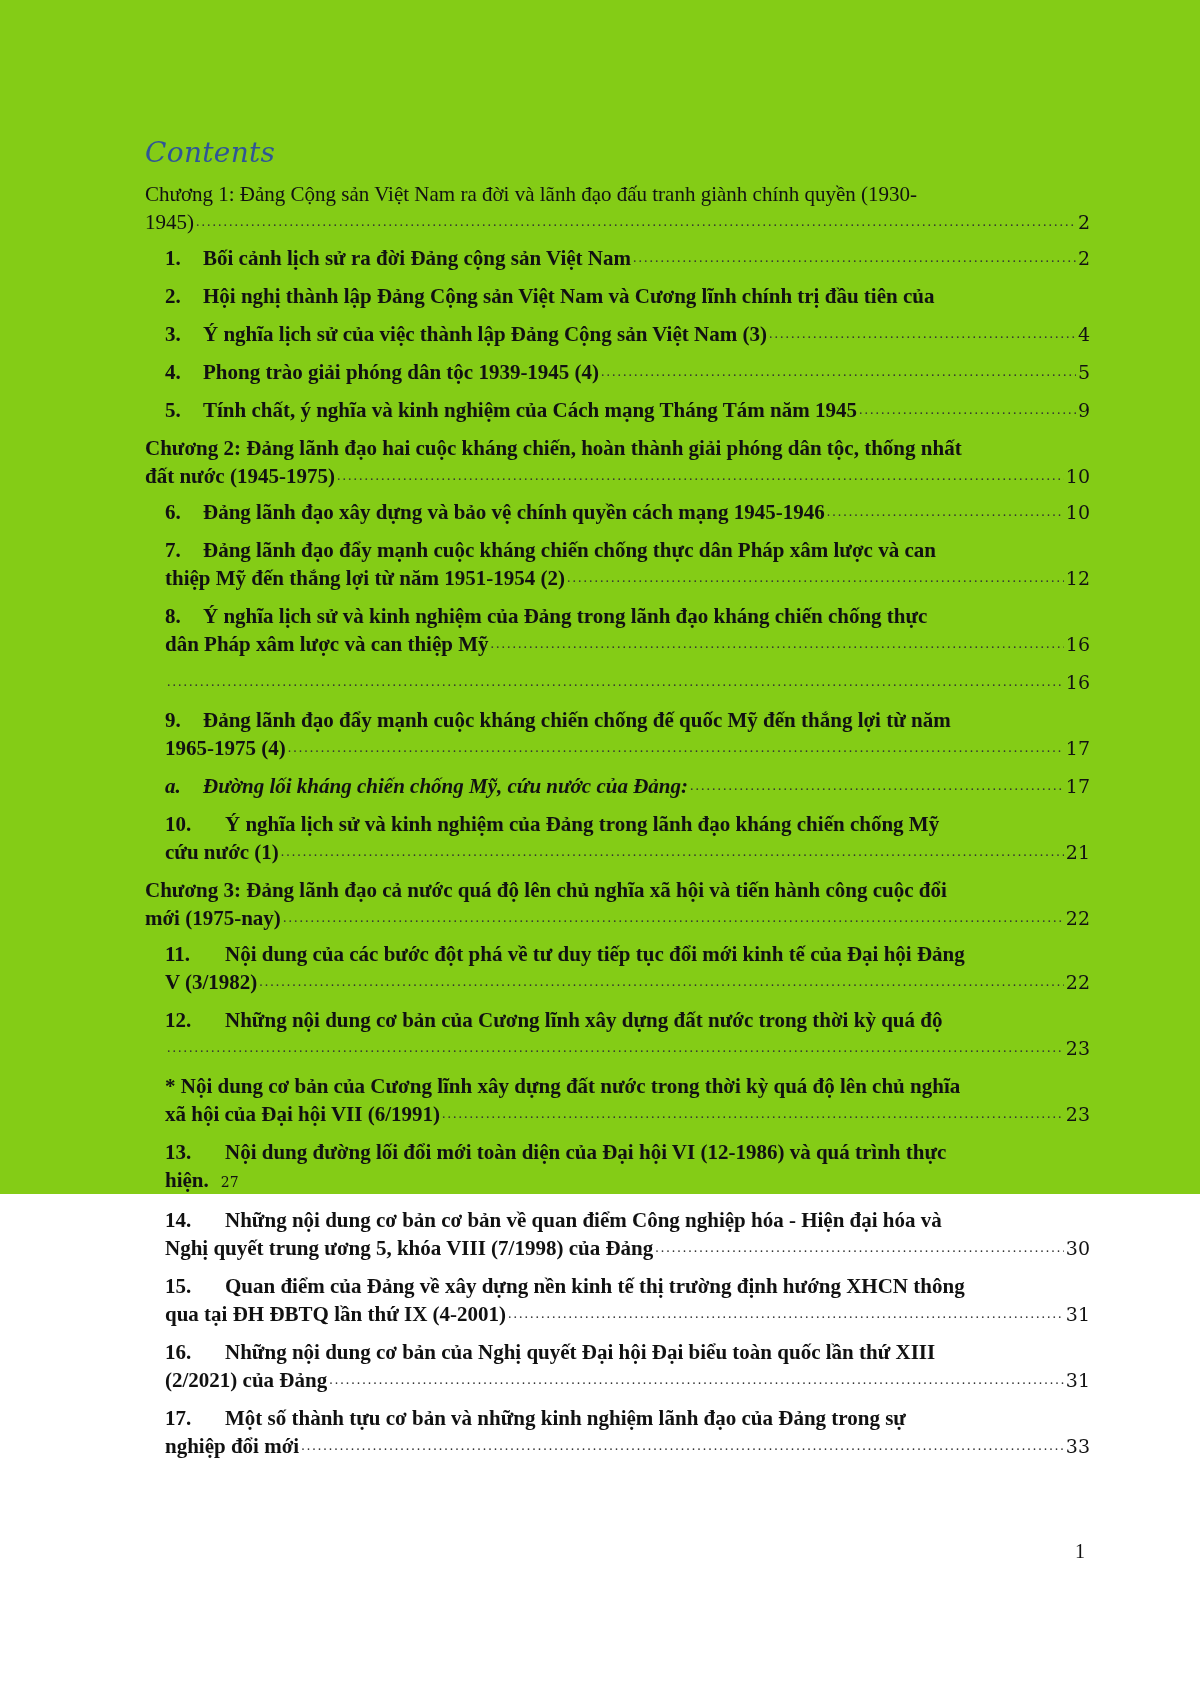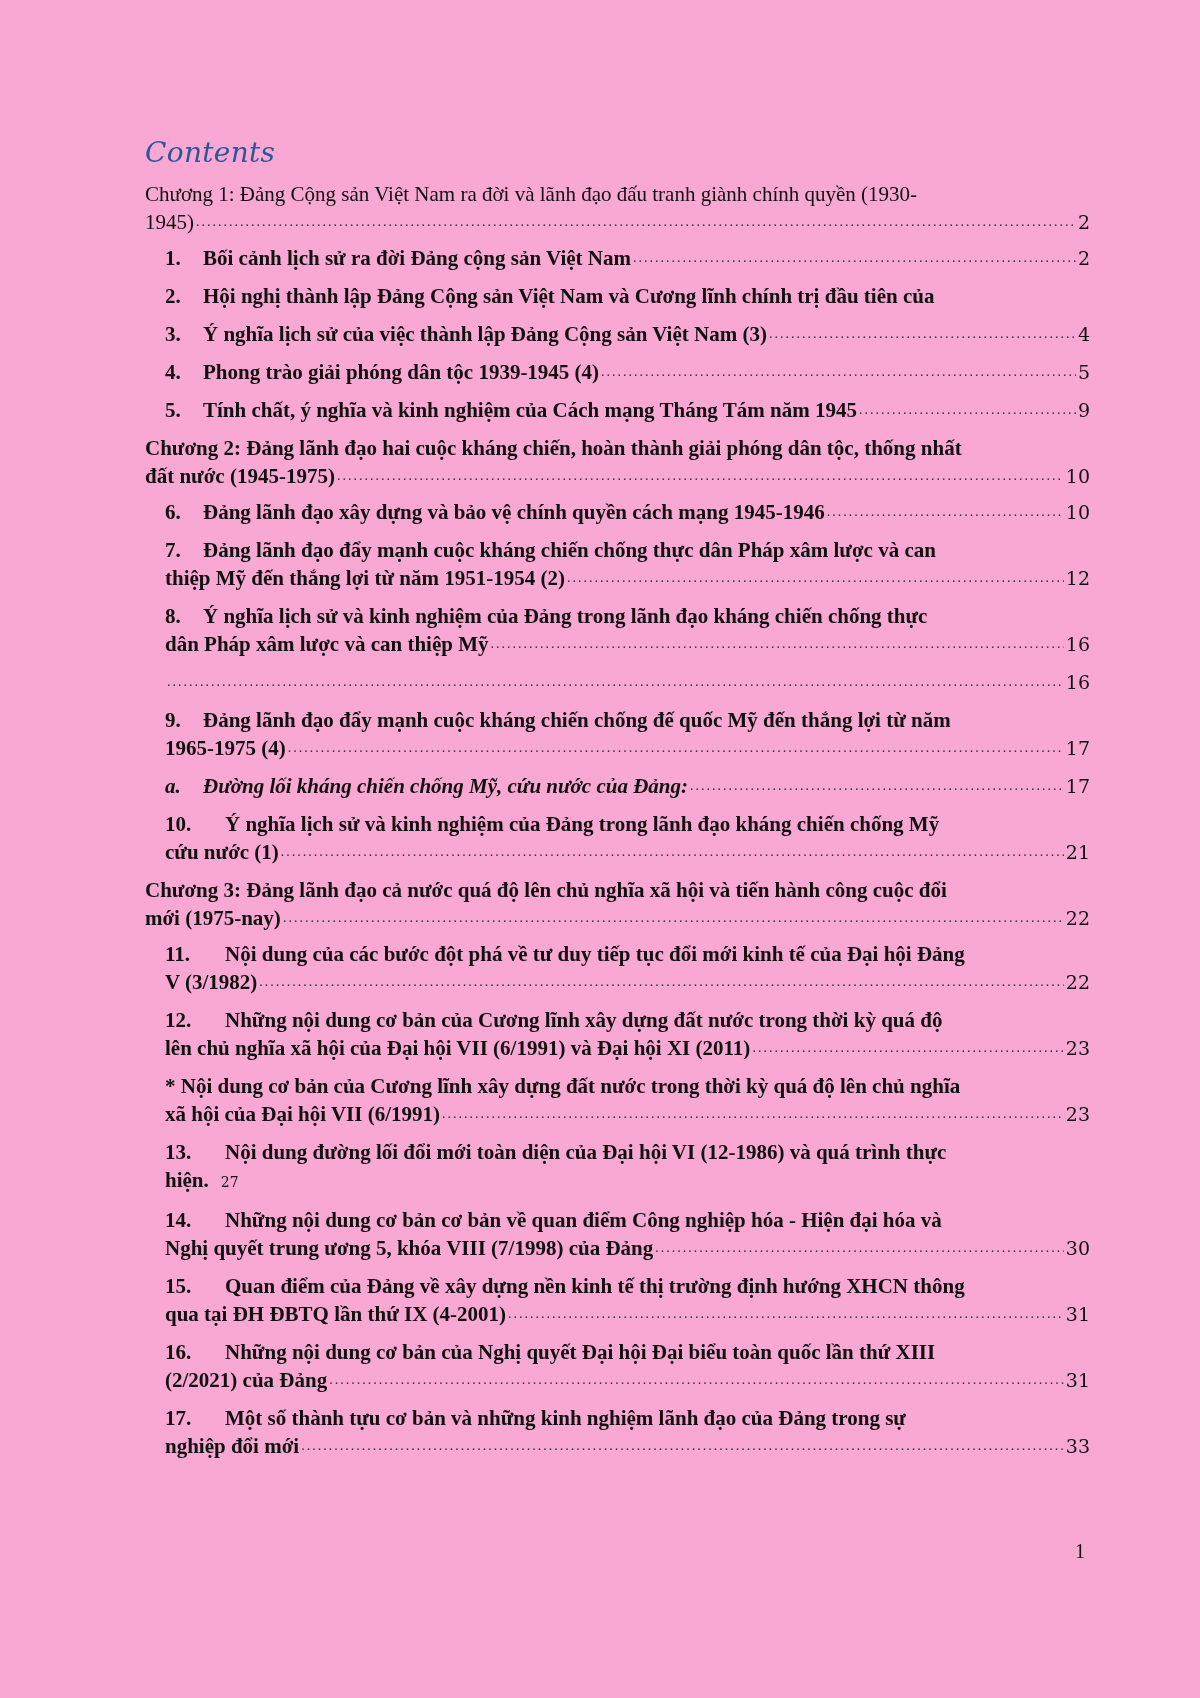--- a/index.html
+++ b/index.html
@@ -12,22 +12,22 @@
       height: 1698px;
       position: relative;
       overflow: hidden;
       font-family: "Liberation Serif", "DejaVu Serif", serif;
       color: #111111;
     }
     .page {
       position: absolute;
       left: 0; top: 0;
       width: 1200px;
-      height: 1698px;
-      background: #f9a8d4;
+      height: 1194px;
+      background: #84cc16;
     }
     .toc-heading {
       position: absolute;
       left: 145px;
       top: 136px;
       font-family: "DejaVu Serif", "Liberation Serif", serif;
       font-style: italic;
       font-size: 28px;
       color: #2f5597;
       letter-spacing: 0.3px;
@@ -244,21 +244,20 @@
       <div class="leader-line">
         <span class="last-text">V (3/1982)</span>
         <span class="dots"></span>
         <span class="pg">22</span>
       </div>
     </div>
 
     <div class="entry bold indent2">
       <span class="first-line"><span class="num wide">12.</span><span>Những nội dung cơ bản của Cương lĩnh xây dựng đất nước trong thời kỳ quá độ</span></span>
       <div class="leader-line">
-        <span class="last-text">lên chủ nghĩa xã hội của Đại hội VII (6/1991) và Đại hội XI (2011)</span>
         <span class="dots"></span>
         <span class="pg">23</span>
       </div>
     </div>
 
     <div class="entry bold indent2">
       <span class="first-line">* Nội dung cơ bản của Cương lĩnh xây dựng đất nước trong thời kỳ quá độ lên chủ nghĩa</span>
       <div class="leader-line">
         <span class="last-text">xã hội của Đại hội VII (6/1991)</span>
         <span class="dots"></span>

